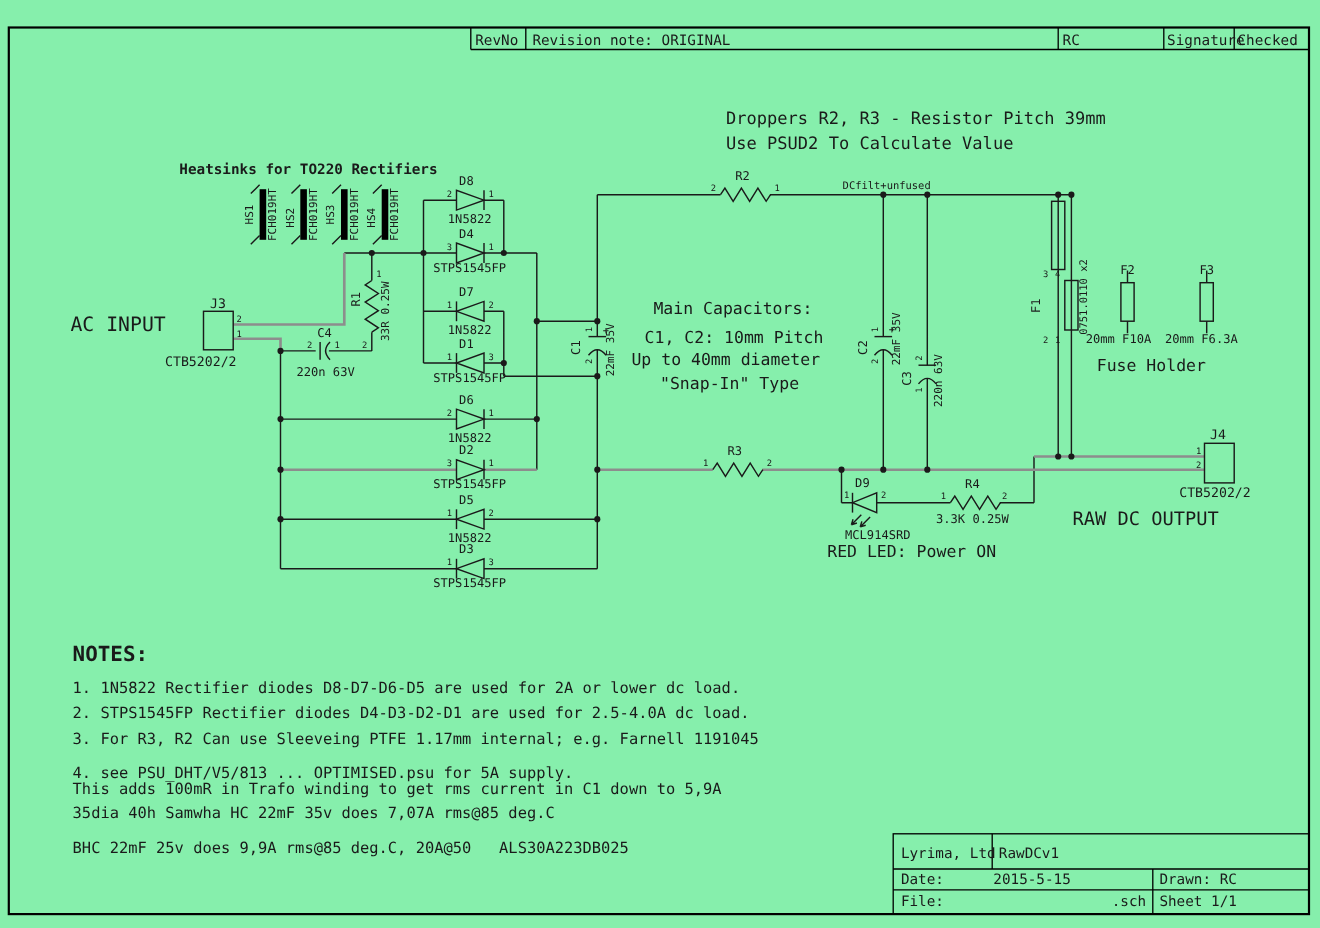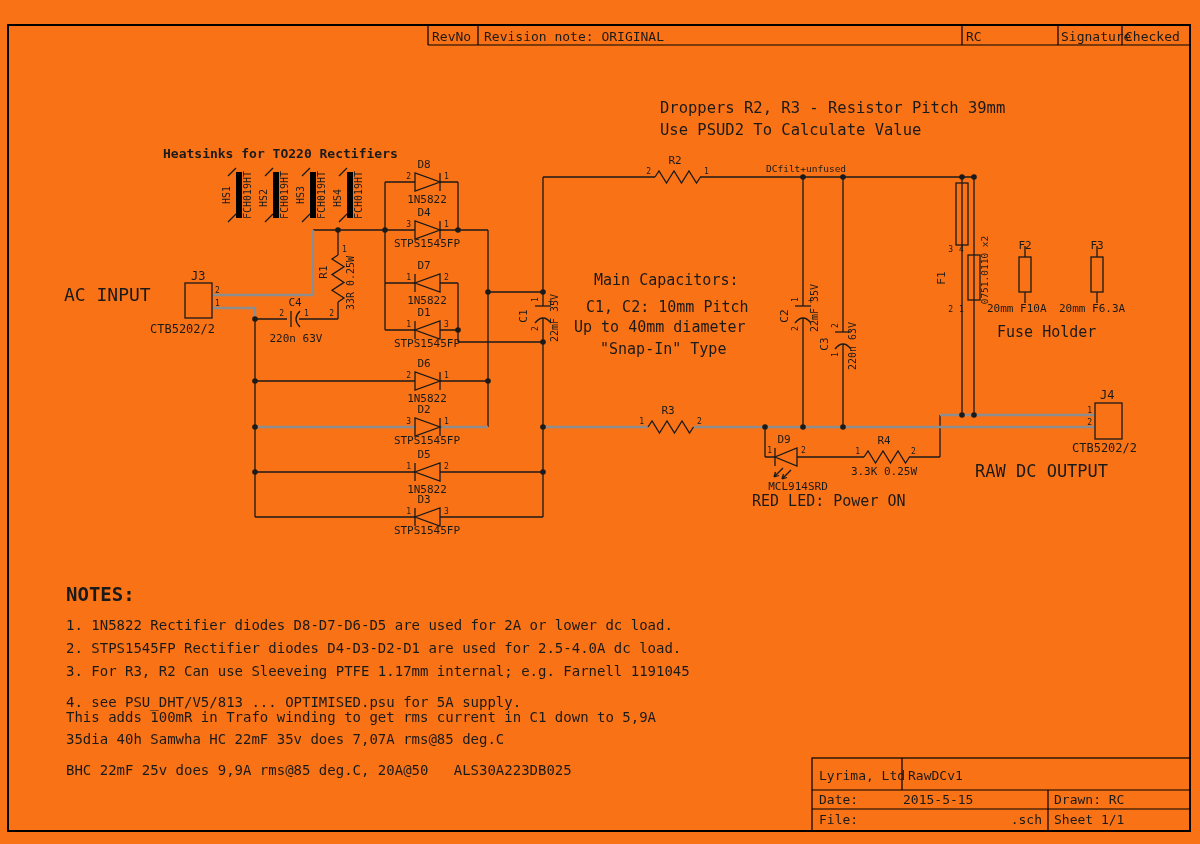--- a/index.html
+++ b/index.html
@@ -1,16 +1,16 @@
 <!DOCTYPE html>
 <html><head>
 <meta charset="utf-8">
 <style>
   html,body{margin:0;padding:0;background:#fff;}
-  .page{position:relative;width:1200px;height:844px;background:#f97316;overflow:hidden;text-decoration:underline;}
+  .page{position:relative;width:1200px;height:844px;background:#86efac;overflow:hidden;text-decoration:underline;}
   svg{position:absolute;left:0;top:0;}
   svg text{font-family:"DejaVu Sans Mono","Liberation Mono",monospace;fill:#1a1a1a;white-space:pre;}
   .t8{font-size:8px;} .t9{font-size:9.5px;} .t10{font-size:10px;} .t11{font-size:11px;}
   .t12{font-size:12px;} .t13{font-size:13px;} .t14{font-size:14px;} .t15{font-size:15px;}
   .t155{font-size:15.5px;} .t17{font-size:17px;} .t18{font-size:18px;} .t19{font-size:19px;}
   .b{font-weight:bold;}
   .w{stroke:#1a1a1a;stroke-width:1.3;fill:none;}
   .wg{stroke:#8d8d8d;stroke-width:2.4;fill:none;}
   .symn{stroke:#1a1a1a;stroke-width:1.3;fill:none;}
   .bd{stroke:#000;stroke-width:2;fill:none;}

